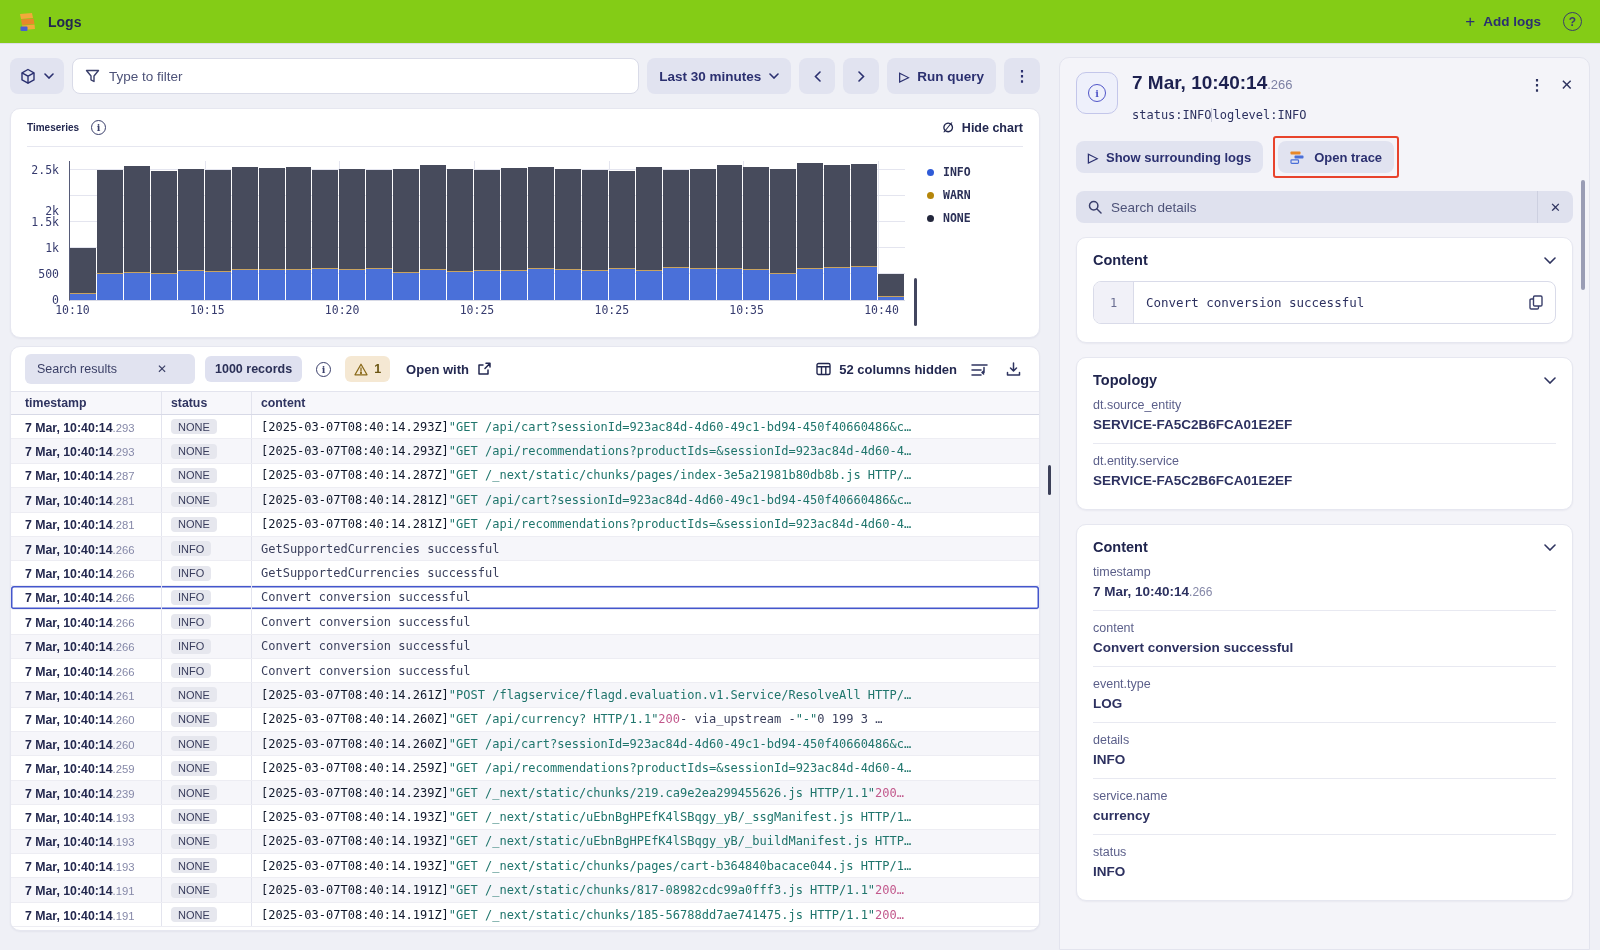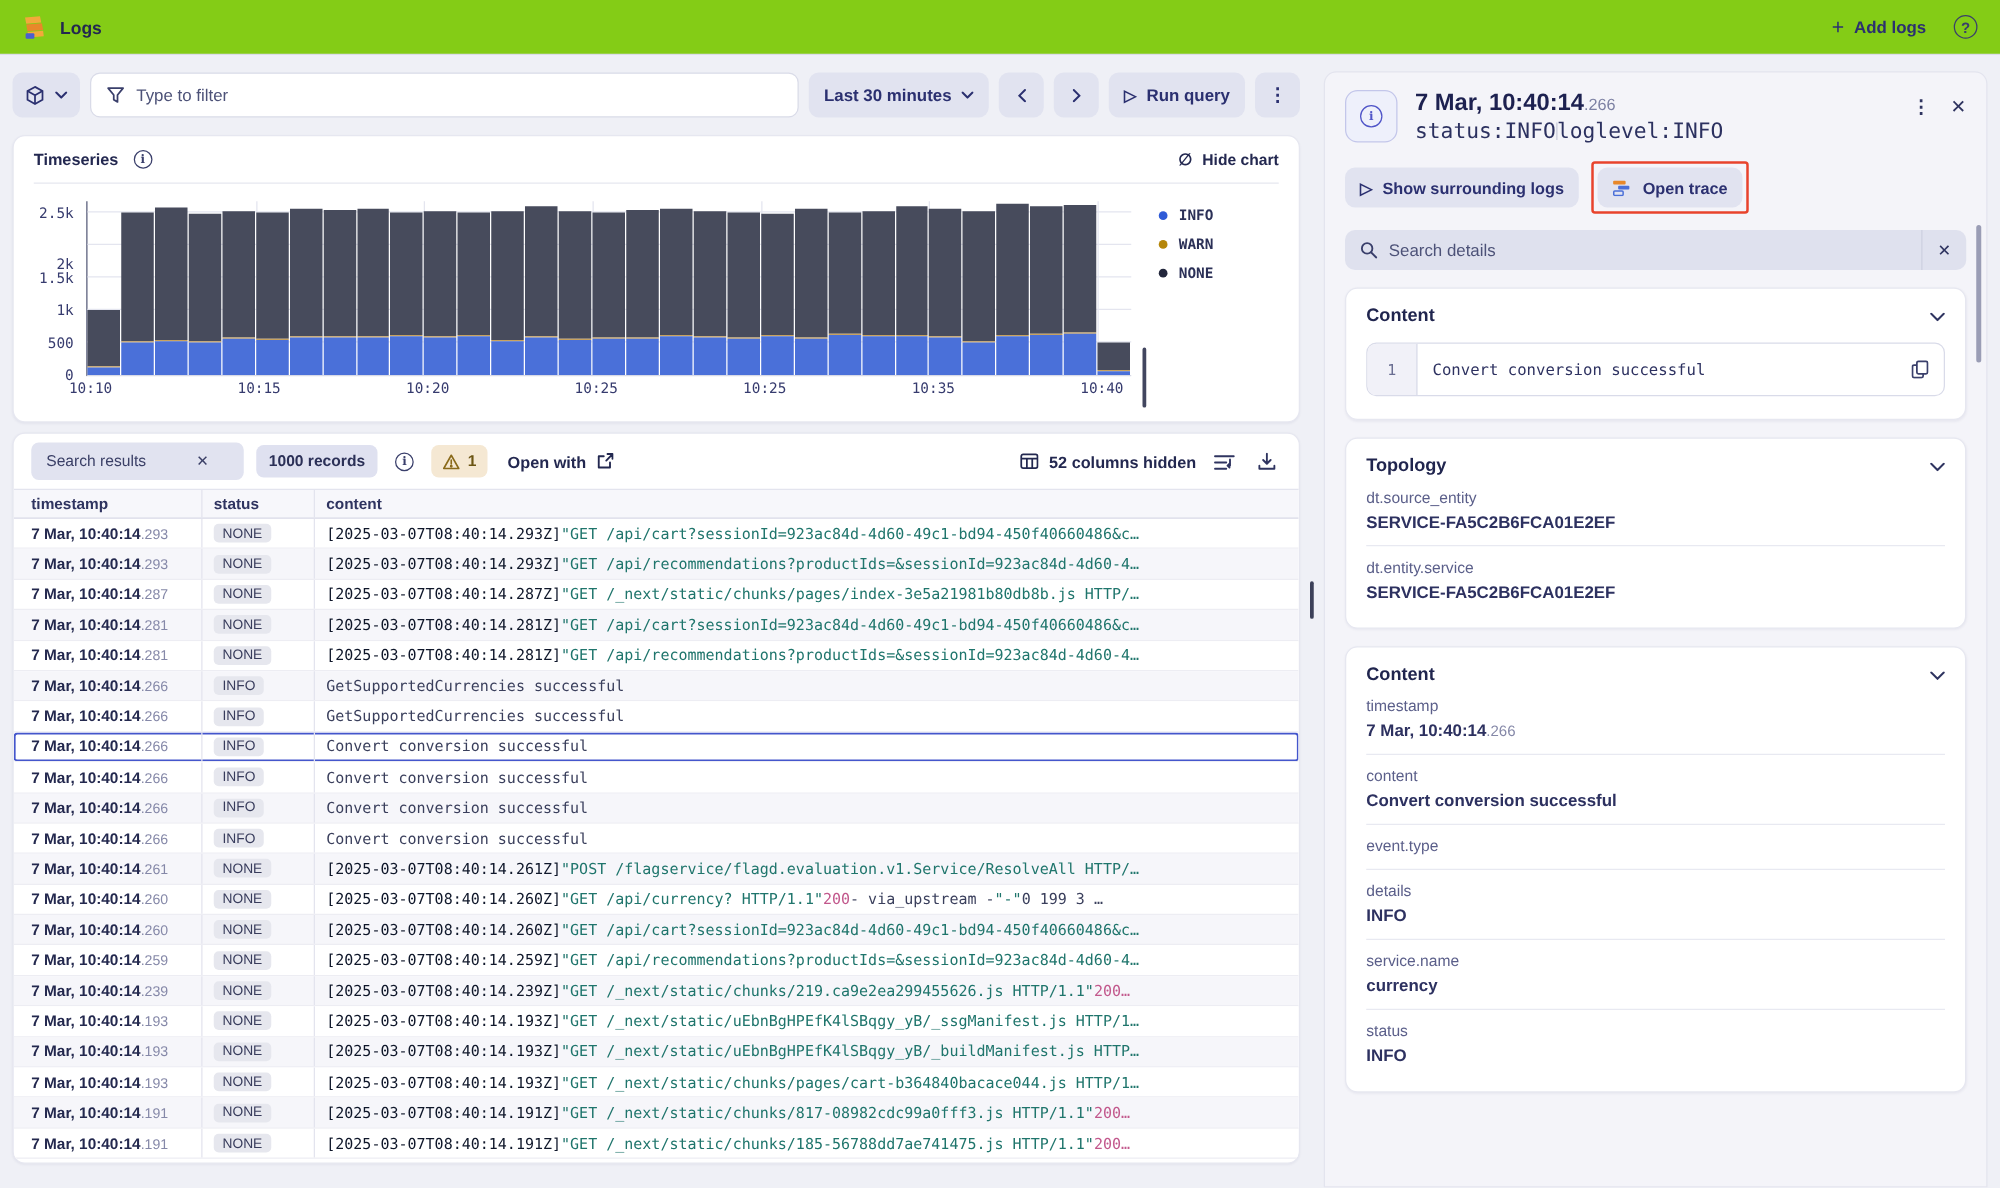--- a/index.html
+++ b/index.html
@@ -39,21 +39,21 @@
     display:flex; align-items:center; justify-content:center; }
   .kebab { font-size:15px; font-weight:700; color:#2b3070; letter-spacing:0; }
   .play-glyph { font-size:13px; }
 
   
   .card { background:#fff; border:1px solid #e6e7f0; border-radius:10px; box-shadow:0 1px 2px rgba(25,28,70,.05); }
   .chart-card { margin-top:13px; height:230px; flex:none; padding:0 16px; }
   .chart-header { height:38px; display:flex; align-items:center; justify-content:space-between;
     border-bottom:1px solid #e6e7f0; }
   .chart-title-wrap { display:flex; align-items:center; gap:12px; }
-  .chart-title { font-size:13px; font-weight:700; color:#232850; }
+  .chart-title { font-size:10px; font-weight:700; color:#232850; }
   .circle-i { display:inline-flex; width:15px; height:15px; border:1.4px solid #3a3f6b; border-radius:50%;
     align-items:center; justify-content:center; font-size:9.5px; font-weight:700; color:#3a3f6b;
     font-family:"DejaVu Serif",serif; }
   .hide-chart { display:flex; align-items:center; gap:8px; font-size:12.5px; font-weight:700; color:#232850; }
   .hide-glyph { font-size:13px; }
 
   .chart-body { display:flex; padding-top:14px; }
   .chart-area { position:relative; flex:1; height:165px; padding-left:42px; }
   .y-labels { position:absolute; left:0; top:0; width:38px; height:140px; }
   .y-labels span { position:absolute; right:6px; font-size:11.5px; color:#363b6e;
@@ -107,22 +107,22 @@
   .seg-ts { color:#0f172a; } .seg-str { color:#1f756c; } .seg-num { color:#c2588c; } .seg-plain { color:#3a3f5c; }
 
   
   .detail-header { display:flex; align-items:flex-start; }
   .detail-icon { width:42px; height:42px; border:1px solid #c3c6ea; background:#eef0fb; border-radius:10px;
     display:flex; align-items:center; justify-content:center; flex:none; }
   .detail-icon .circle-i { width:18px; height:18px; border-color:#5055c8; color:#5055c8; }
   .detail-titleblock { margin-left:14px; flex:1; }
   .detail-title { font-size:19px; font-weight:700; color:#1d2150; }
   .detail-title .ms { font-size:13px; font-weight:400; color:#7c80a3; }
-  .detail-sub { display:flex; align-items:center; margin-top:1px;
-    font-family:"DejaVu Sans Mono",monospace; font-size:17px; color:#2c3160; }
+  .detail-sub { display:flex; align-items:center; margin-top:14px;
+    font-family:"DejaVu Sans Mono",monospace; font-size:12px; color:#2c3160; }
   .sub-div { width:1px; height:14px; background:#c8cada; }
   .detail-actions { display:flex; align-items:center; gap:16px; padding-top:4px; }
   .close-btn, .detail-actions .kebab { font-size:15px; color:#2f3460; }
 
   .detail-buttons { display:flex; align-items:center; gap:10px; margin-top:14px; }
   .annotation-box { border:2.5px solid #e8432c; border-radius:3px; padding:3px; display:inline-flex; }
   .chip-btn.small { height:32px; font-size:13px; }
 
   .detail-search { display:flex; align-items:center; margin-top:13px; background:#dfe1ee; border-radius:8px; height:32px; overflow:hidden; }
   .detail-search .sbody { flex:1; display:flex; align-items:center; gap:9px; padding:0 12px; }
@@ -862,20 +862,21 @@
           <div class="field">
     <div class="f-name">timestamp</div>
     <div class="f-value"><span class="f-main">7 Mar, 10:40:14</span><span class="f-ms">.266</span></div>
   </div>
           <div class="field">
     <div class="f-name">content</div>
     <div class="f-value"><span class="f-main">Convert conversion successful</span><span class="f-ms"></span></div>
   </div>
           <div class="field">
     <div class="f-name">event.type</div>
+    <div class="f-value"><span class="f-main">LOG</span><span class="f-ms"></span></div>
   </div>
           <div class="field">
     <div class="f-name">details</div>
     <div class="f-value"><span class="f-main">INFO</span><span class="f-ms"></span></div>
   </div>
           <div class="field">
     <div class="f-name">service.name</div>
     <div class="f-value"><span class="f-main">currency</span><span class="f-ms"></span></div>
   </div>
           <div class="field">

